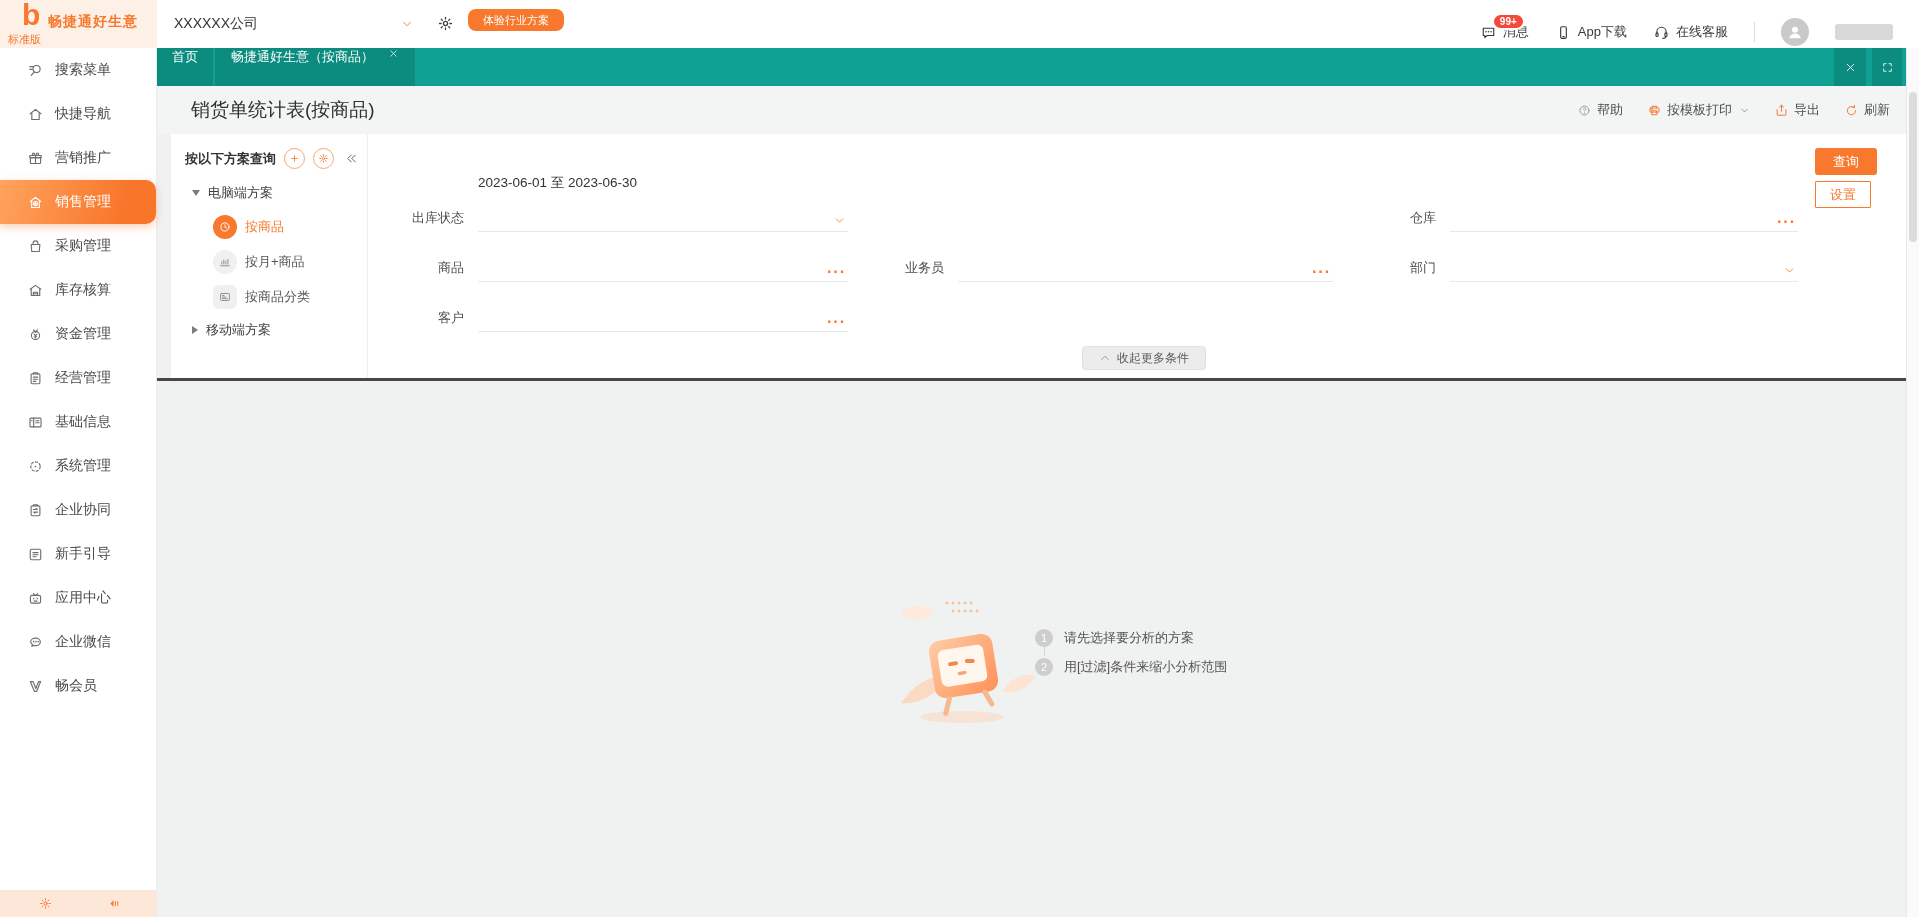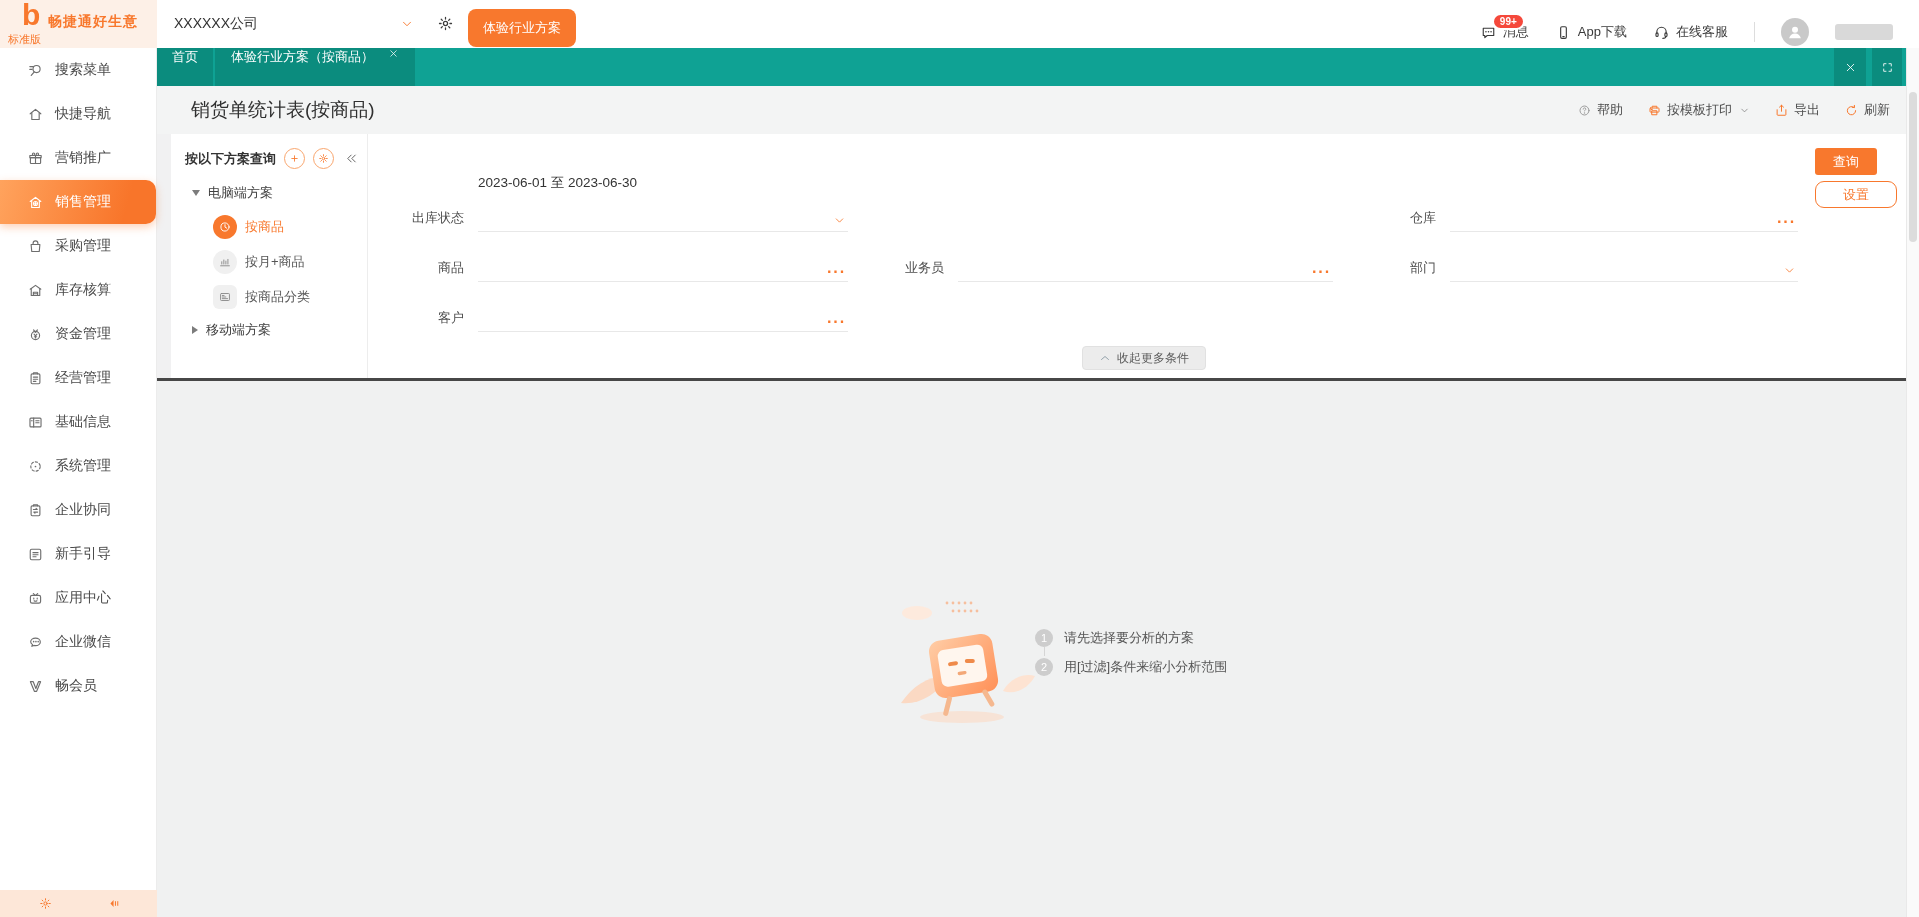--- a/index.html
+++ b/index.html
@@ -10,21 +10,21 @@
 
   
   .header{position:absolute;left:0;top:0;width:100%;height:48px;background:#fff;z-index:5}
   .logo{position:absolute;left:0;top:0;width:157px;height:48px;background:#fdf0e7}
   .logo-b{position:absolute;left:22px;top:-2px;font-size:30px;font-weight:800;color:#f8782d}
   .logo-title{position:absolute;left:48px;top:13px;font-size:14px;font-weight:700;color:#f8782d;letter-spacing:1px}
   .logo-badge{position:absolute;left:8px;top:32px;font-size:11px;color:#f8782d}
   .company{position:absolute;left:174px;top:0;height:48px;width:240px;display:flex;align-items:center;justify-content:space-between;font-size:14px;color:#333;cursor:pointer}
   .company .chev{color:#f8782d}
   .hgear{position:absolute;left:436px;top:14px;color:#3d3d3d;cursor:pointer}
-  .trial-btn{position:absolute;left:468px;top:9px;height:38px;padding:0 15px;background:#f8782d;color:#fff;border:none;border-radius:8px;font-size:13px;display:flex;align-items:center;cursor:pointer}
+  .trial-btn{position:absolute;left:468px;top:9px;height:22px;padding:0 15px;background:#f8782d;color:#fff;border:none;border-radius:8px;font-size:11px;display:flex;align-items:center;cursor:pointer}
   .hright{position:absolute;right:26px;top:0;height:64px;display:flex;align-items:center;gap:26px}
   .hitem{display:flex;align-items:center;gap:6px;color:#3a3a3a;cursor:pointer;position:relative}
   .hbadge{position:absolute;left:12px;top:-10px;background:#f5483b;color:#fff;font-size:10px;font-weight:700;padding:1px 6px;border-radius:9px;border:2px solid #fff}
   .hdiv{width:1px;height:20px;background:#ddd}
   .avatar{width:28px;height:28px;border-radius:50%;background:#c9c9c9;display:flex;align-items:center;justify-content:center;cursor:pointer}
   .uname{width:58px;height:16px;border-radius:3px;background:#d9d9d9;cursor:pointer}
 
   
   .tabbar{position:absolute;left:157px;top:48px;right:13px;height:38px;background:#0fa294;z-index:4}
   .tab{position:absolute;top:0;height:38px;display:flex;align-items:flex-start;justify-content:center;color:#fff;font-size:13px;background:#0b8c7e;cursor:pointer}
@@ -79,21 +79,21 @@
   .fi{border-bottom:1px solid #e8e8e8;height:26px;flex:1;position:relative;cursor:text}
   .sfx{position:absolute;right:2px;bottom:4px;color:#f8782d;cursor:pointer}
   .sfx.dots{bottom:0;font-size:16px;font-weight:700;letter-spacing:1px;line-height:18px}
   .dateblk{position:absolute;left:30px;top:14px;display:flex}
   .dl{width:66px;text-align:right;padding-right:14px;font-size:13px;color:#4d4d4d;line-height:22px}
   .pills{display:flex;gap:6px}
   .pill{line-height:18px;padding:1px 10px;border:1px solid #d8eaf0;border-radius:11px;background:#fbfdfe;font-size:12px;color:#5f7078;cursor:pointer;white-space:nowrap}
   .pill.active{background:#f8782d;border-color:#f8782d;color:#fff;font-weight:700}
   .drange{position:absolute;left:110px;top:40px;font-size:13.5px;color:#333}
   .btn-q{position:absolute;left:1447px;top:14px;width:62px;height:27px;background:#f8782d;color:#fff;border:none;border-radius:3px;font-size:13px;cursor:pointer}
-  .btn-s{position:absolute;left:1447px;top:47px;width:82px;height:27px;background:#fff;color:#f8782d;border:1px solid #f8782d;border-radius:9px;font-size:13px;cursor:pointer}
+  .btn-s{position:absolute;left:1447px;top:47px;width:56px;height:27px;background:#fff;color:#f8782d;border:1px solid #f8782d;border-radius:1px;font-size:13px;cursor:pointer}
   .ctab{position:absolute;left:714px;top:212px;width:124px;height:24px;background:#ececec;border:1px solid #e1e1e1;border-radius:4px;display:flex;align-items:center;justify-content:center;gap:6px;font-size:12px;color:#5c5c5c;cursor:pointer}
   .ctab .cchev{color:#7d8f9a}
 
   .divdark{height:3px;background:#474747}
 
   
   .empty{flex:1;position:relative;background:#f0f1f1}
   .illus{position:absolute;left:730px;top:210px}
   .hints{position:absolute;left:878px;top:246px}
   .hint{display:flex;align-items:center;gap:11px;height:22px;font-size:13px;color:#555;position:relative}
@@ -168,21 +168,21 @@
       </div>
       <div class="uname"></div>
     </div>
   </div>
 
   <div class="tabbar">
     <div class="tab tab-home">
       <span>首页</span>
     </div>
     <div class="tab tab-active">
-      <span>体验行业方案（按商品）</span>
+      <span>畅捷通好生意（按商品）</span>
       <span>
         <svg class="st" width="11" height="11" viewBox="0 0 24 24" stroke-width="2.4">
             <path d="M6 6l12 12M18 6L6 18"></path>
           </svg>
       </span>
     </div>
     <div class="tb-ic tb-close">
       <svg class="st" width="13" height="13" viewBox="0 0 24 24" stroke-width="2.2">
           <path d="M6 6l12 12M18 6L6 18"></path>
         </svg>

